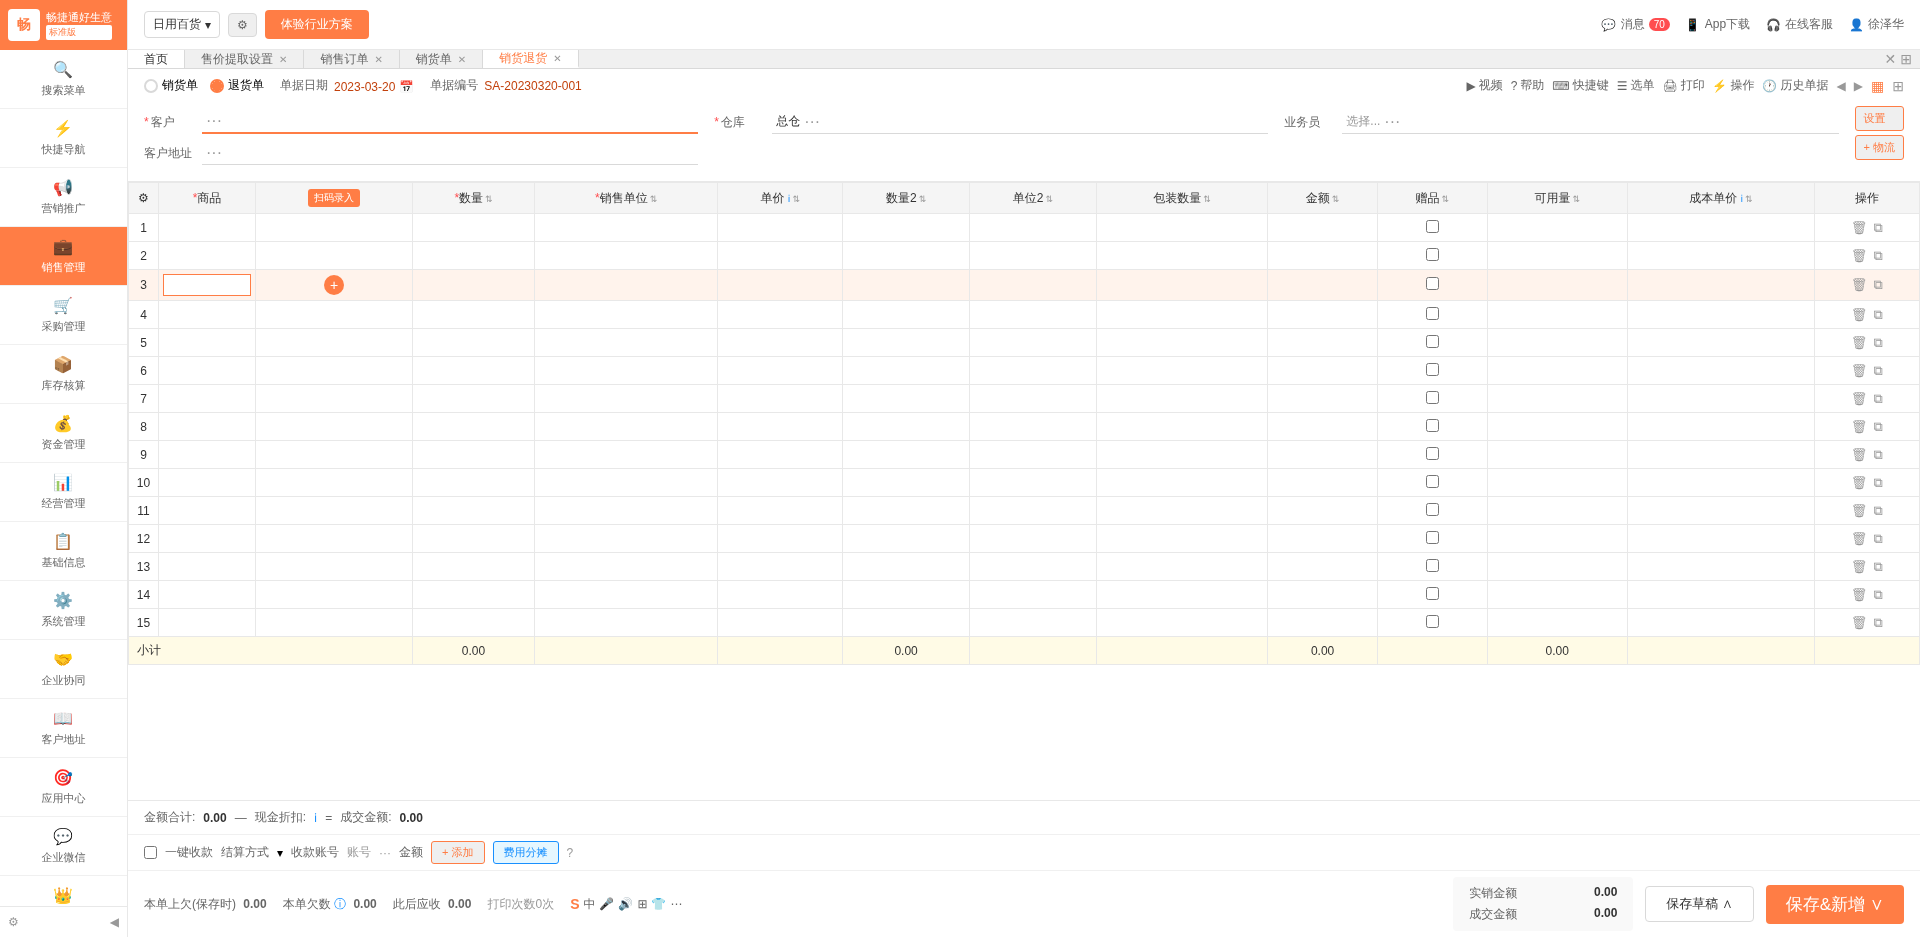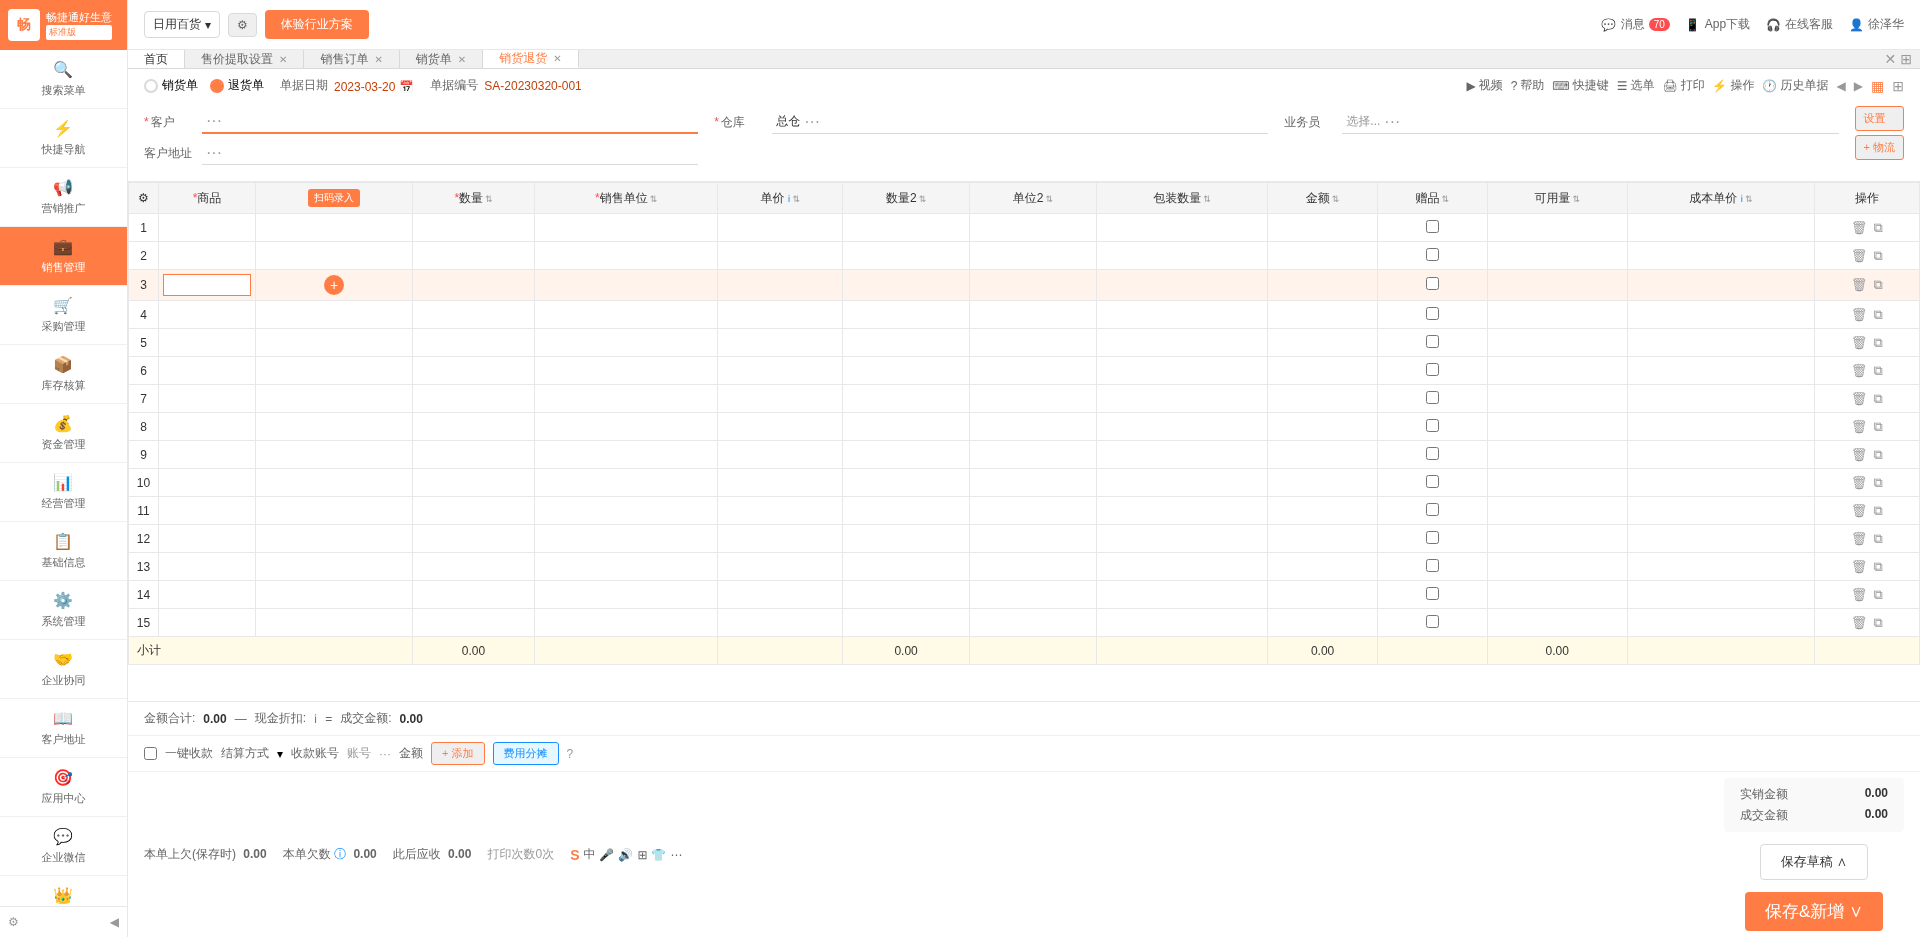--- a/index.html
+++ b/index.html
@@ -745,21 +745,21 @@
           <div class="taskbar-icons">
             <span style="color:#ff7d45;font-weight:bold;font-size:14px;">S</span>
             <span style="cursor:pointer;color:#666;">中</span>
             <span style="cursor:pointer;color:#666;">🎤</span>
             <span style="cursor:pointer;color:#666;">🔊</span>
             <span style="cursor:pointer;color:#666;">⊞</span>
             <span style="cursor:pointer;color:#666;">👕</span>
             <span style="cursor:pointer;color:#666;">⋯</span>
           </div>
         </div>
-        <div style="display:flex;align-items:center;gap:12px;flex-direction:column;">
+        <div style="display:flex;align-items:center;gap:12px;">
           <div class="footer-right-summary">
             <div class="summary-row">
               <span class="summary-label">实销金额</span>
               <span class="summary-value">0.00</span>
             </div>
             <div class="summary-row">
               <span class="summary-label">成交金额</span>
               <span class="summary-value">0.00</span>
             </div>
           </div>

